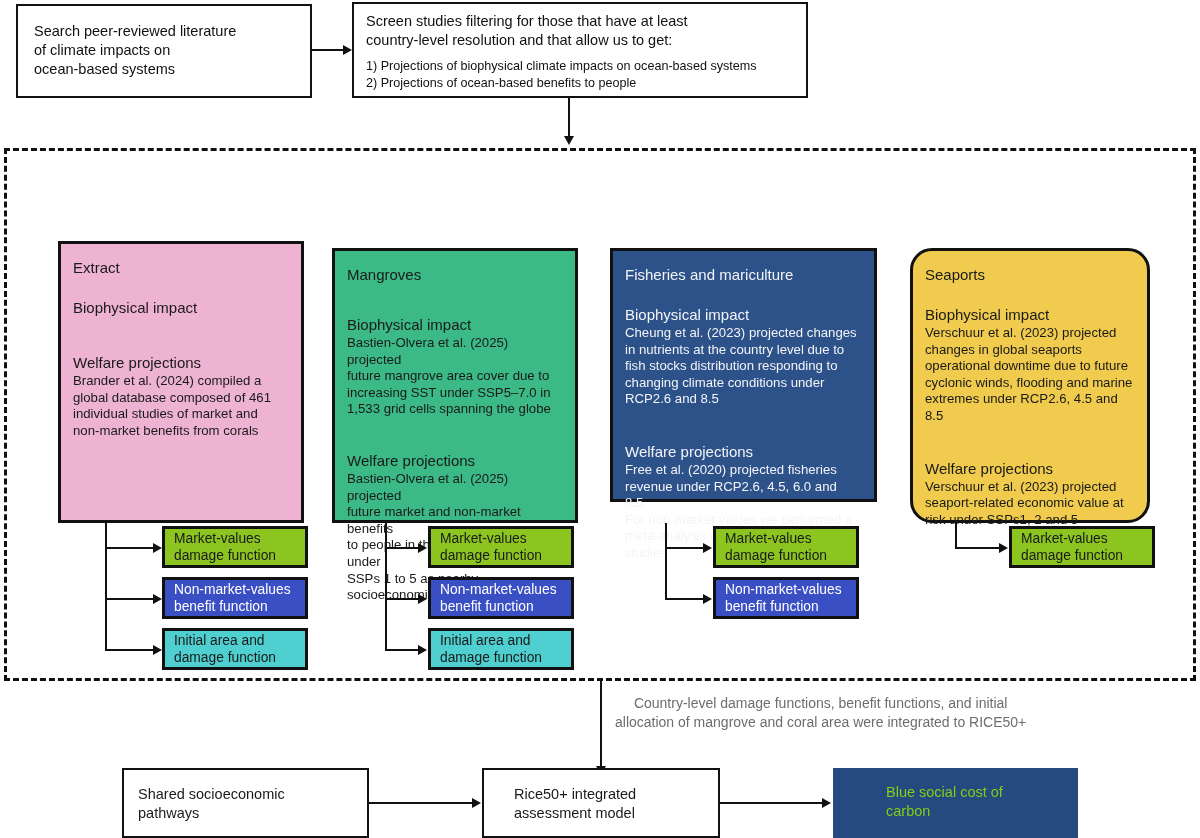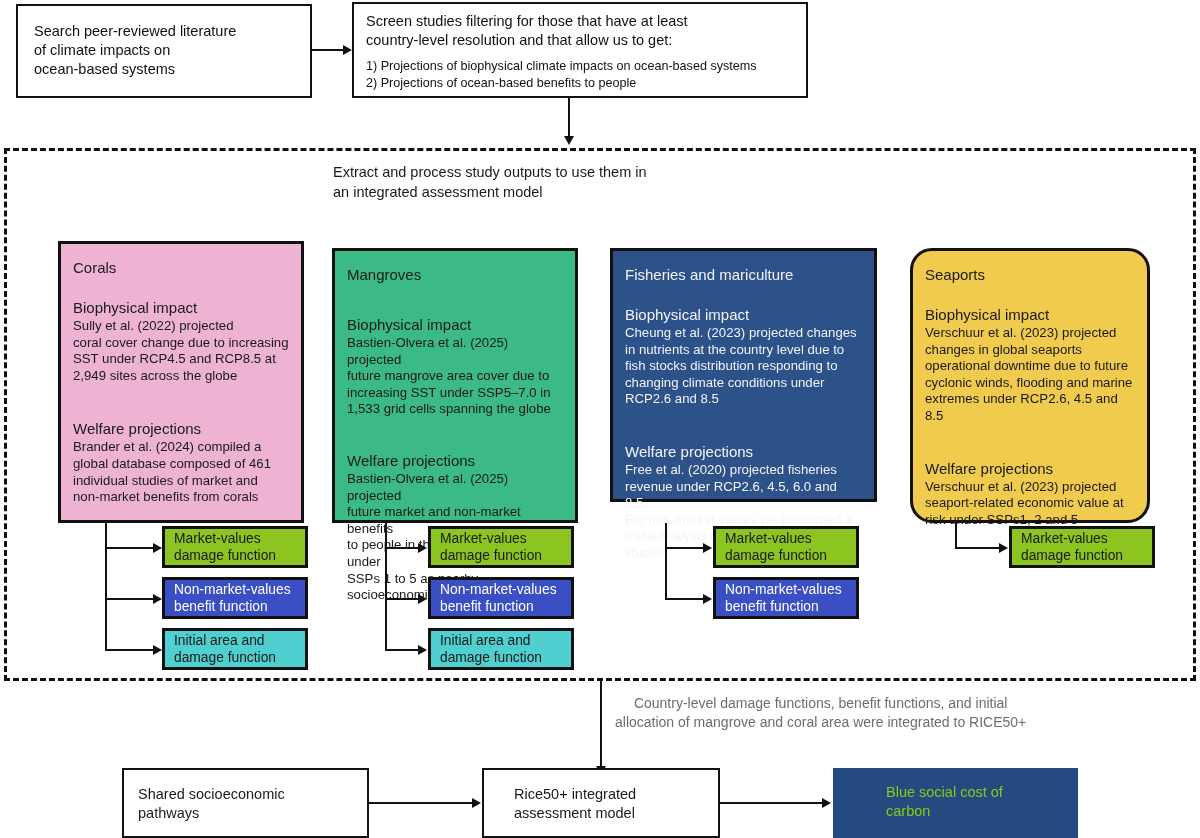--- a/index.html
+++ b/index.html
@@ -123,30 +123,24 @@
   </div>
 
   <div class="abs ln-h" style="left:312px; top:49px; width:31px;"></div>
   <div class="abs arrowhead-r" style="left:343px; top:44.5px;"></div>
 
   <div class="abs ln-v" style="left:568px; top:98px; height:39px;"></div>
   <div class="abs arrowhead-d" style="left:564px; top:136px;"></div>
 
   <div class="abs dashed-region" style="left:4px; top:148px; width:1192px; height:533px;"></div>
 
-  <div class="abs region-caption" style="left:333px; top:163px; white-space:pre-line;">Extract and process study outputs to use them in
-an integrated assessment model</div>
 
   <div class="abs card" style="left:58px; top:241px; width:246px; height:282px; background:#eeb3d3;">
-    <div class="card-title">Corals</div>
-    <div class="sec-head">Biophysical impact</div>
-    <div class="sec-body" style="white-space:pre-line;">Sully et al. (2022) projected
-coral cover change due to increasing
-SST under RCP4.5 and RCP8.5 at
-2,949 sites across the globe</div>
+    <div class="card-title">Extract</div>
+    <div class="sec-head">Biophysical impact</div>
     <div class="gap"></div>
     <div class="sec-head">Welfare projections</div>
     <div class="sec-body" style="white-space:pre-line;">Brander et al. (2024) compiled a
 global database composed of 461
 individual studies of market and
 non-market benefits from corals</div>
   </div>
 
   <div class="abs card" style="left:332px; top:248px; width:246px; height:275px; background:#3bba86;">
     <div class="card-title" style="margin-bottom:30px;">Mangroves</div>

